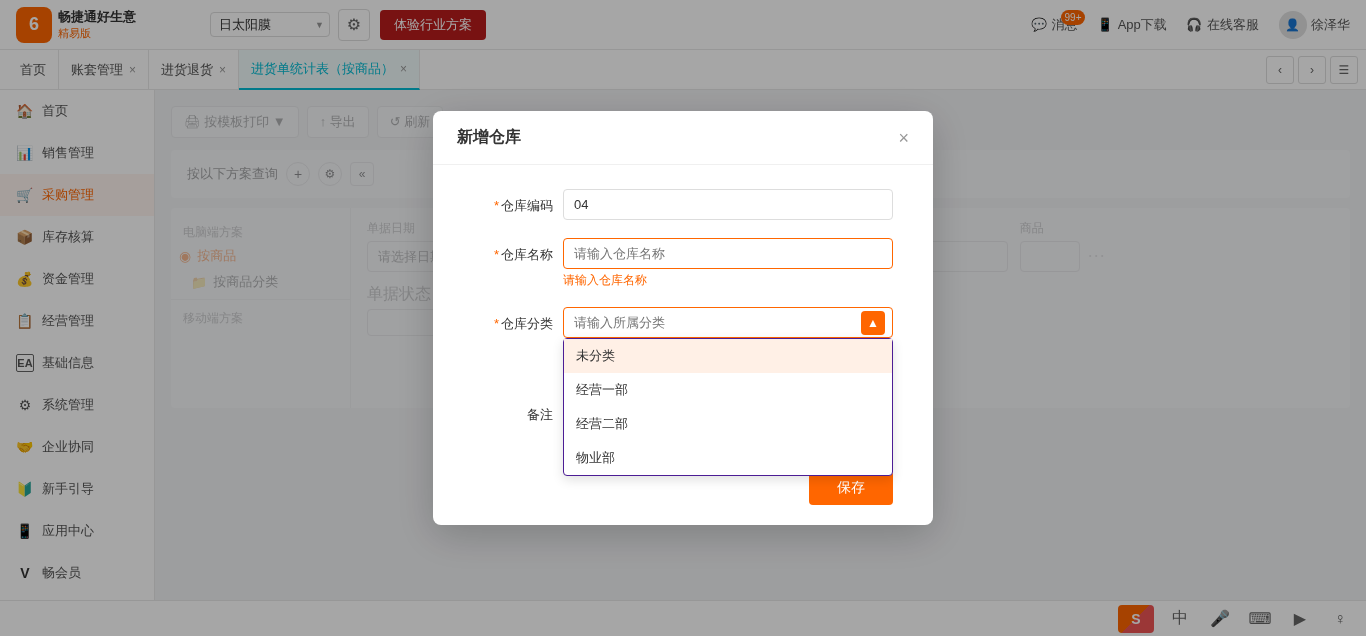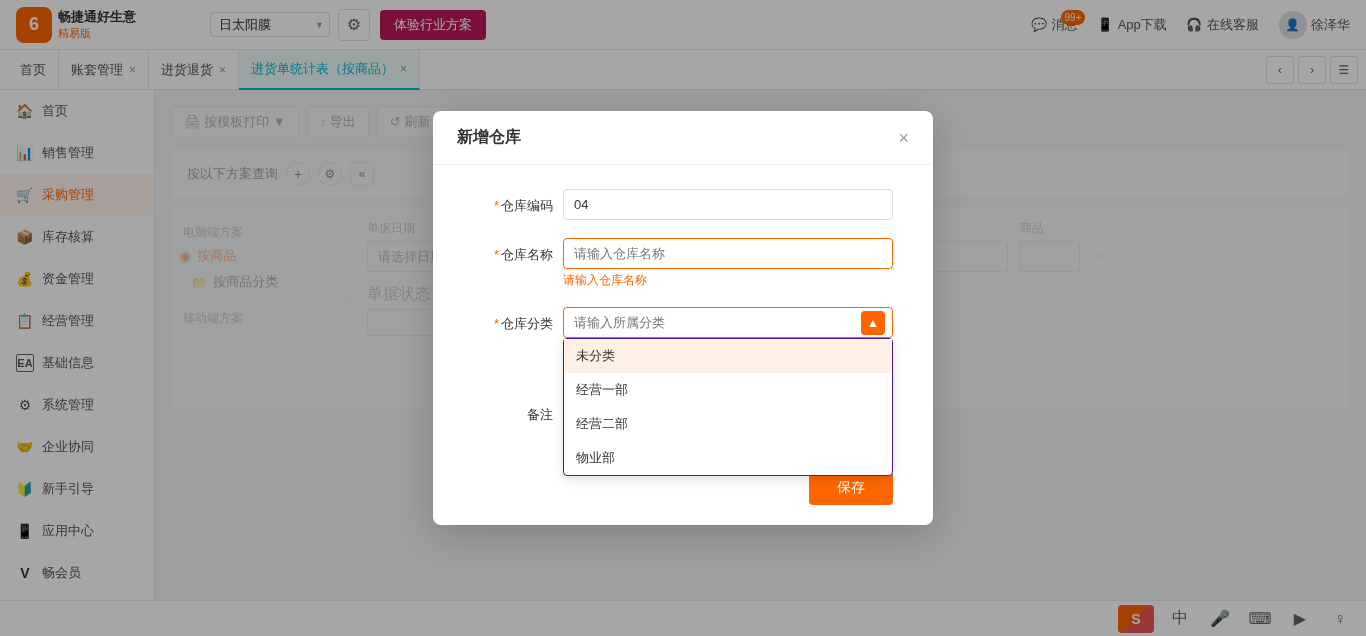--- a/index.html
+++ b/index.html
@@ -73,21 +73,21 @@
       border: 1px solid #ddd;
       border-radius: 4px;
       background: #fff;
       cursor: pointer;
       display: flex; align-items: center; justify-content: center;
       color: #666; font-size: 16px;
     }
     .trial-btn {
       margin-left: 10px;
       padding: 6px 14px;
-      background: #be185d;
+      background: #b91c1c;
       color: white;
       border: none;
       border-radius: 4px;
       cursor: pointer;
       font-size: 13px;
     }
     .header-right {
       margin-left: auto;
       display: flex;
       align-items: center;

